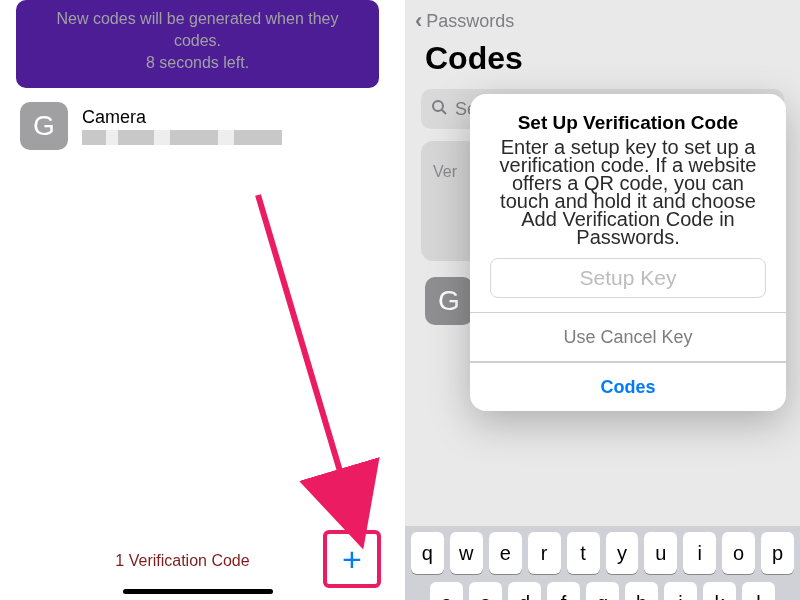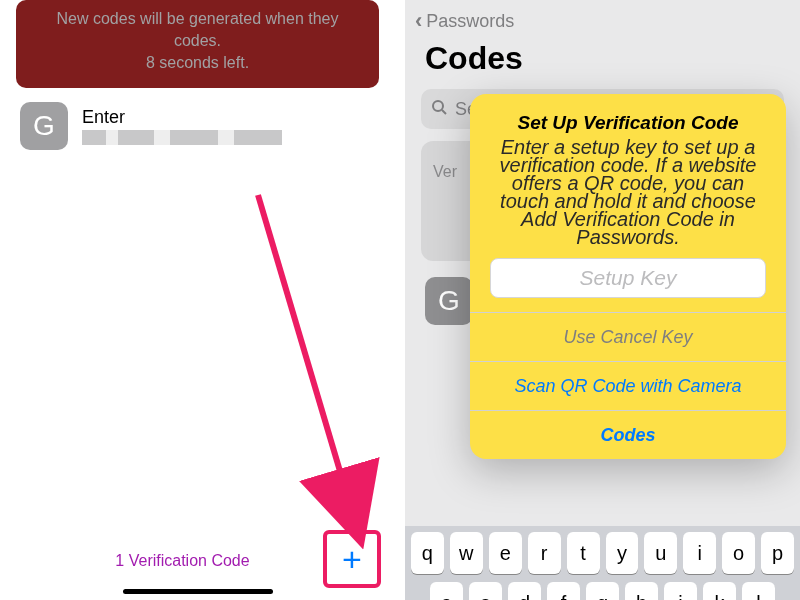--- a/index.html
+++ b/index.html
@@ -9,21 +9,21 @@
       background:#fff; color:#000;
     }
     .canvas { position:relative; width:800px; height:600px; display:flex; }
 
     
     .phone-left {
       width:395px; height:600px; position:relative; background:#fff;
       display:flex; flex-direction:column;
     }
     .banner {
-      margin:0 16px 0 16px; background:#7f1d1d; border-radius:10px;
+      margin:0 16px 0 16px; background:#4c1d95; border-radius:10px;
       padding:8px 16px 14px 16px; text-align:center;
       color:#a1a1a3; font-size:16px; line-height:22px;
     }
     .acct-row {
       display:flex; align-items:center; gap:14px;
       padding:14px 20px 10px 20px;
     }
     .acct-avatar {
       width:48px; height:48px; border-radius:10px; background:#a0a0a2;
       color:#fff; font-size:28px; display:flex; align-items:center; justify-content:center;
@@ -34,21 +34,21 @@
     .acct-blur {
       margin-top:2px; height:15px; width:200px;
       background:linear-gradient(90deg,#c8c8c9 0 12%, #eee 12% 18%, #c8c8c9 18% 36%, #eee 36% 44%, #c8c8c9 44% 68%, #eee 68% 76%, #c8c8c9 76% 100%);
       filter:blur(0.3px);
     }
     .left-spacer { flex:1; }
     .left-bottom {
       display:flex; align-items:center; justify-content:center;
       padding:18px 60px 30px 30px; position:relative;
     }
-    .vcount { font-size:16px; color:#a21caf; text-align:center; flex:1; }
+    .vcount { font-size:16px; color:#7f1d1d; text-align:center; flex:1; }
     .plus-btn {
       position:absolute; right:18px; bottom:16px;
       width:50px; height:50px; display:flex; align-items:center; justify-content:center;
       color:#007aff; font-size:34px; font-weight:300; border-radius:8px;
       background:transparent;
     }
     .plus-highlight {
       position:absolute; right:14px; bottom:12px; width:58px; height:58px;
       border:4px solid #ec1c63; border-radius:6px; pointer-events:none;
     }
@@ -101,22 +101,22 @@
       box-shadow:0 1px 0 #888; display:flex; align-items:center; justify-content:center;
       font-size:20px; font-weight:400; color:#000;
     }
     .kbd-row.row2 .key { }
     
     .kbd-row.row2 { margin-bottom:-26px; }
 
     
     .alert {
       position:absolute; left:65px; top:94px; width:316px;
-      background:#fde047; border-radius:16px; box-shadow:0 12px 40px rgba(0,0,0,.25);
-      overflow:hidden; display:flex; flex-direction:column;font-style:italic;
+      background:#ffffff; border-radius:16px; box-shadow:0 12px 40px rgba(0,0,0,.25);
+      overflow:hidden; display:flex; flex-direction:column;
     }
     .alert-pad { padding:18px 20px 14px 20px; text-align:center; }
     .alert-title { font-size:19px; font-weight:600; margin-bottom:4px; }
     .alert-msg { font-size:20px; color:#2a2a2a; line-height:18px; }
     .alert-input {
       margin:12px auto 0 auto; width:276px; height:40px; background:#fff;
       border:1px solid #d6d6d7; border-radius:8px; display:flex; align-items:center; justify-content:center;
       color:#bcbcbe; font-size:21px;
     }
     .alert-sep { height:1px; background:#d0d0d2; }
@@ -135,21 +135,21 @@
   <div class="phone-left">
     <div class="banner">
       <div>New codes will be generated when they</div>
       <div>codes.</div>
       <div>8 seconds left.</div>
     </div>
 
     <div class="acct-row">
       <div class="acct-avatar">G</div>
       <div class="acct-text">
-        <div class="acct-name">Enter</div>
+        <div class="acct-name">Camera</div>
         <div class="acct-blur"></div>
       </div>
     </div>
 
     <div class="left-spacer"></div>
 
     <div class="left-bottom">
       <div class="vcount">1 Verification Code</div>
       <div class="plus-btn">
         <span>+</span>
@@ -231,23 +231,20 @@
           <div class="alert-msg">Enter a setup key to set up a verification code. If a website offers a QR code, you can touch and hold it and choose Add Verification Code in Passwords.</div>
           <div class="alert-input">
             <span>Setup Key</span>
           </div>
         </div>
         <div class="alert-sep"></div>
         <div class="alert-btn btn-gray">
           <span>Use Cancel Key</span>
         </div>
         <div class="alert-sep"></div>
-        <div class="alert-btn btn-blue">
-          <span>Scan QR Code with Camera</span>
-        </div>
         <div class="alert-sep"></div>
         <div class="alert-btn btn-blue btn-bold">
           <span>Codes</span>
         </div>
       </div>
 
     </div>
   </div>
 
 </div>

